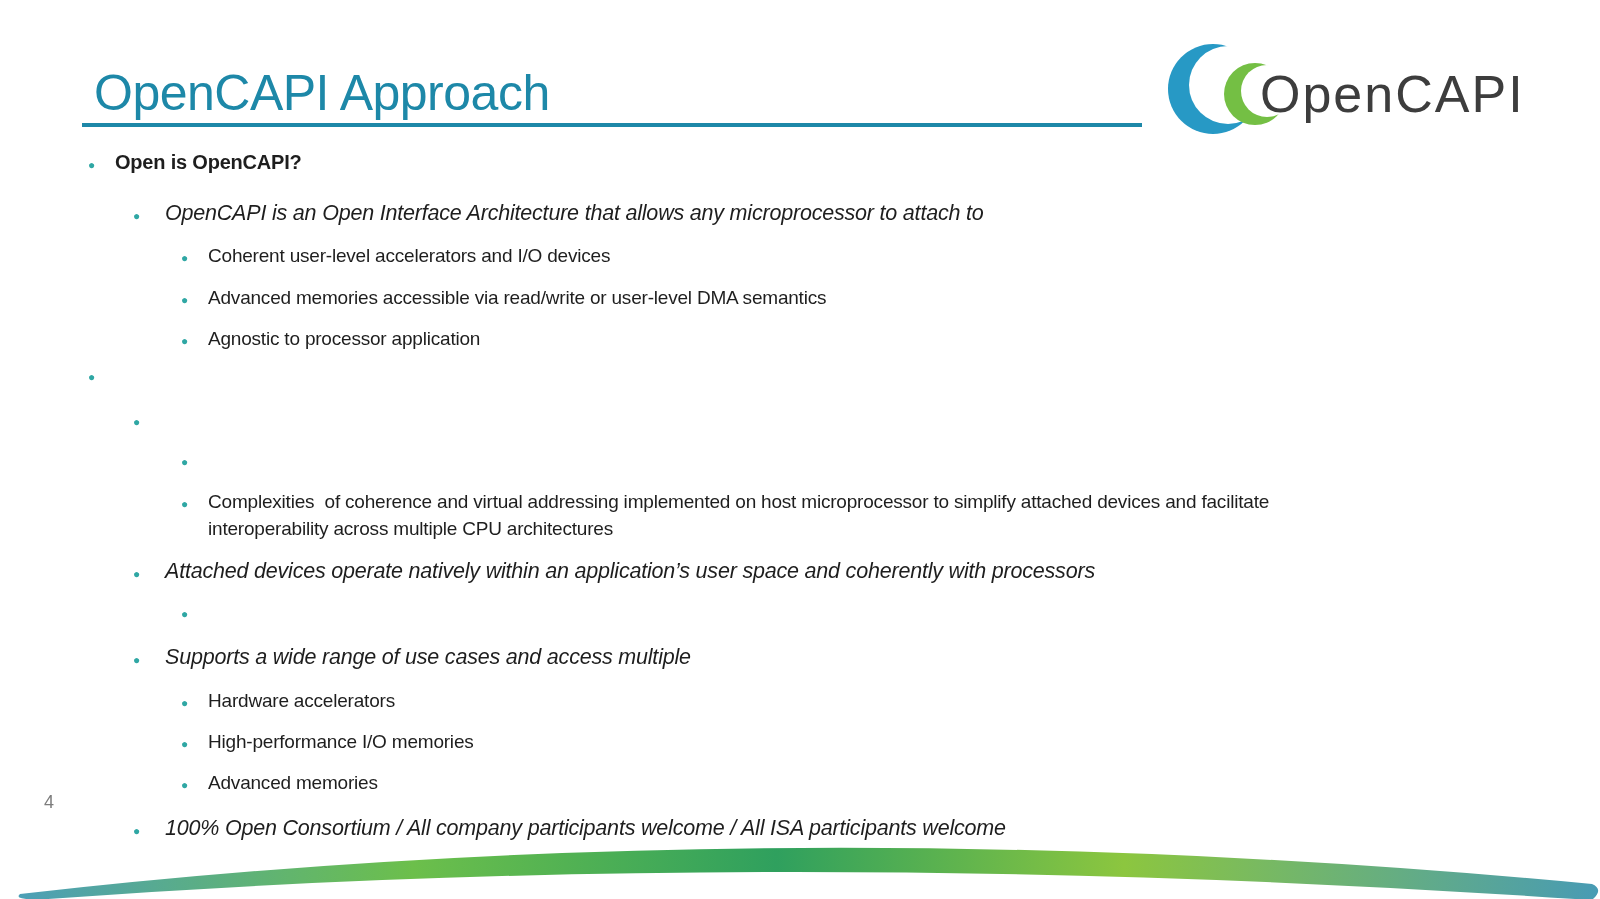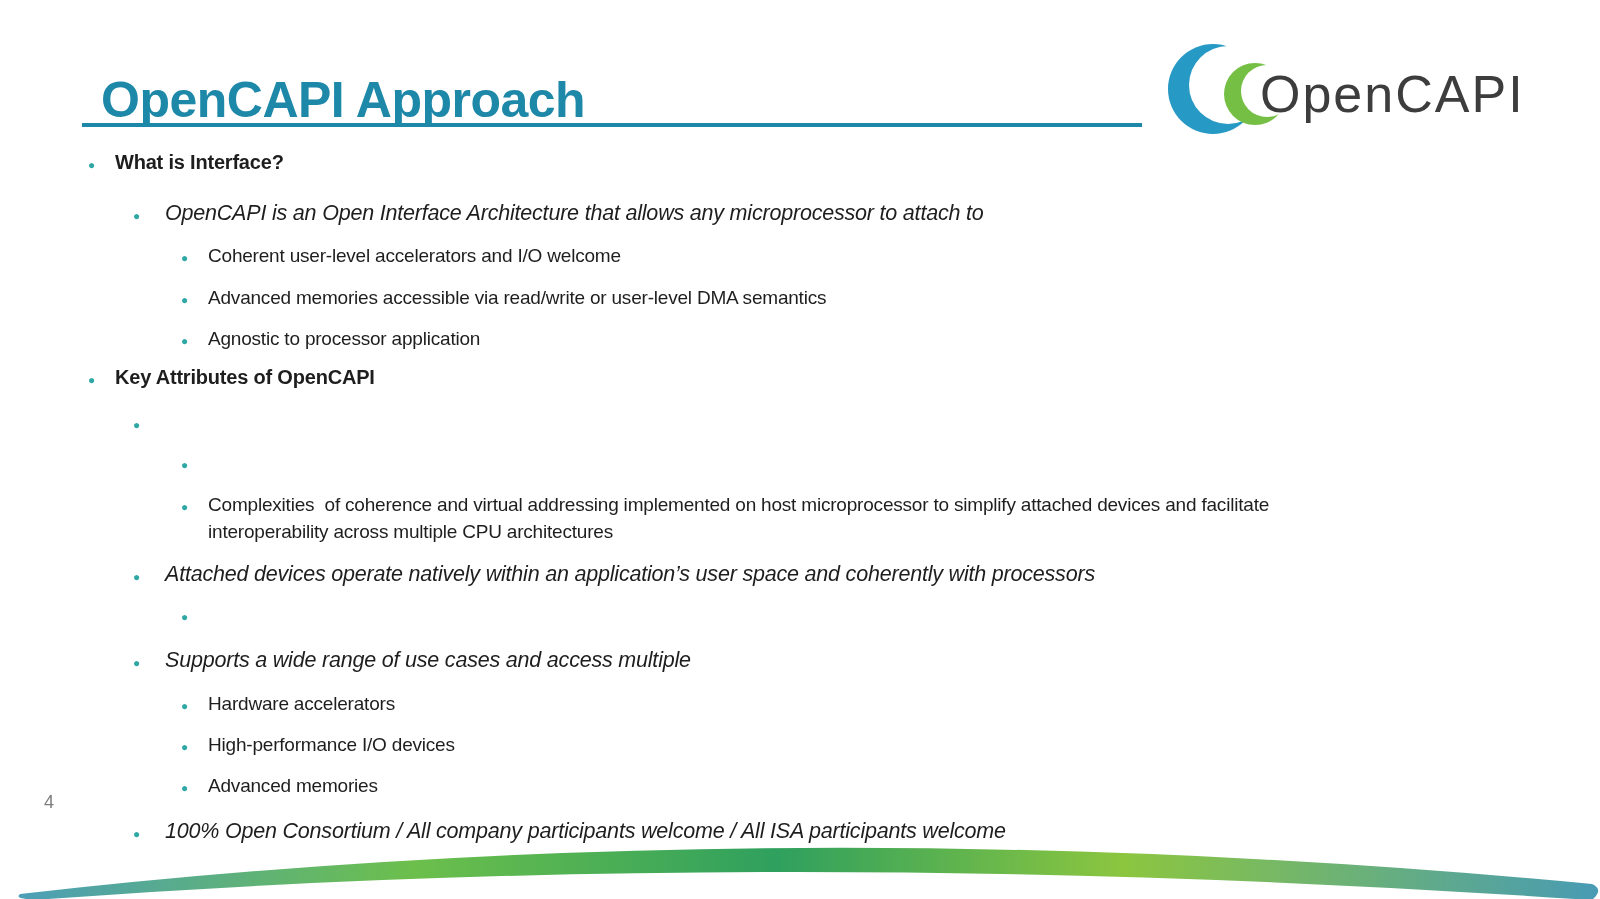--- a/index.html
+++ b/index.html
@@ -6,22 +6,22 @@
   .slide{
     position:relative;
     width:1600px;height:899px;
     background:#ffffff;
     overflow:hidden;
     font-family:"Liberation Sans", sans-serif;
     color:var(--c-body-text,#1e1e1e);
     margin:0 auto;
   }
   .title{
-    position:absolute;left:84px;top:58px;margin:17px;
-    font-size:50px;font-weight:700;letter-spacing:-0.5px;
+    position:absolute;left:84px;top:58px;margin:10px;
+    font-size:50px;font-weight:400;letter-spacing:-0.5px;
     color:var(--c-accent-teal,#1d88a8);
     line-height:1;
   }
   .underline{
     position:absolute;left:82px;top:123px;
     width:1060px;height:4px;
     background:var(--c-accent-teal,#1d88a8);
   }
   .logo{
     position:absolute;left:1156px;top:36px;
@@ -73,41 +73,40 @@
     <circle cx="57" cy="53" r="45" style="fill:var(--c-logo-blue,#2799c5)"></circle>
     <circle cx="72" cy="49" r="39" fill="#ffffff"></circle>
     <circle cx="99" cy="58" r="31" style="fill:var(--c-logo-green,#74bf44)"></circle>
     <circle cx="111" cy="55" r="26" fill="#ffffff"></circle>
     <text x="104" y="76">OpenCAPI</text>
   </svg>
 
   <div id="bullet-list">
       <div class="row l1" style="margin-bottom: 19px;">
         <span class="bullet">●</span>
-        <span class="txt">What is Interface?</span>
+        <span class="txt">Open is OpenCAPI?</span>
       </div>
       <div class="row l2" style="margin-bottom: 11px;">
         <span class="bullet">●</span>
         <span class="txt">OpenCAPI is an Open Interface Architecture that allows any microprocessor to attach to</span>
       </div>
       <div class="row l3" style="margin-bottom: 12px;">
         <span class="bullet">●</span>
-        <span class="txt">Coherent user-level accelerators and I/O welcome</span>
+        <span class="txt">Coherent user-level accelerators and I/O devices</span>
       </div>
       <div class="row l3" style="margin-bottom: 11px;">
         <span class="bullet">●</span>
         <span class="txt">Advanced memories accessible via read/write or user-level DMA semantics</span>
       </div>
       <div class="row l3" style="margin-bottom: 8px;">
         <span class="bullet">●</span>
         <span class="txt">Agnostic to processor application</span>
       </div>
       <div class="row l1" style="margin-bottom: 16px;">
         <span class="bullet">●</span>
-        <span class="txt">Key Attributes of OpenCAPI</span>
       </div>
       <div class="row l2" style="margin-bottom: 12px;">
         <span class="bullet">●</span>
       </div>
       <div class="row l3" style="margin-bottom: 12px;">
         <span class="bullet">●</span>
       </div>
       <div class="row l3" style="margin-bottom: 14px;">
         <span class="bullet">●</span>
         <span class="txt">Complexities  of coherence and virtual addressing implemented on host microprocessor to simplify attached devices and facilitate interoperability across multiple CPU architectures</span>
@@ -122,21 +121,21 @@
       <div class="row l2" style="margin-bottom: 12px;">
         <span class="bullet">●</span>
         <span class="txt">Supports a wide range of use cases and access multiple</span>
       </div>
       <div class="row l3" style="margin-bottom: 11px;">
         <span class="bullet">●</span>
         <span class="txt">Hardware accelerators</span>
       </div>
       <div class="row l3" style="margin-bottom: 11px;">
         <span class="bullet">●</span>
-        <span class="txt">High-performance I/O devices</span>
+        <span class="txt">High-performance I/O memories</span>
       </div>
       <div class="row l3" style="margin-bottom: 14px;">
         <span class="bullet">●</span>
         <span class="txt">Advanced memories</span>
       </div>
       <div class="row l2" style="margin-bottom: 0px;">
         <span class="bullet">●</span>
         <span class="txt">100% Open Consortium / All company participants welcome / All ISA participants welcome</span>
       </div>
     </div>

